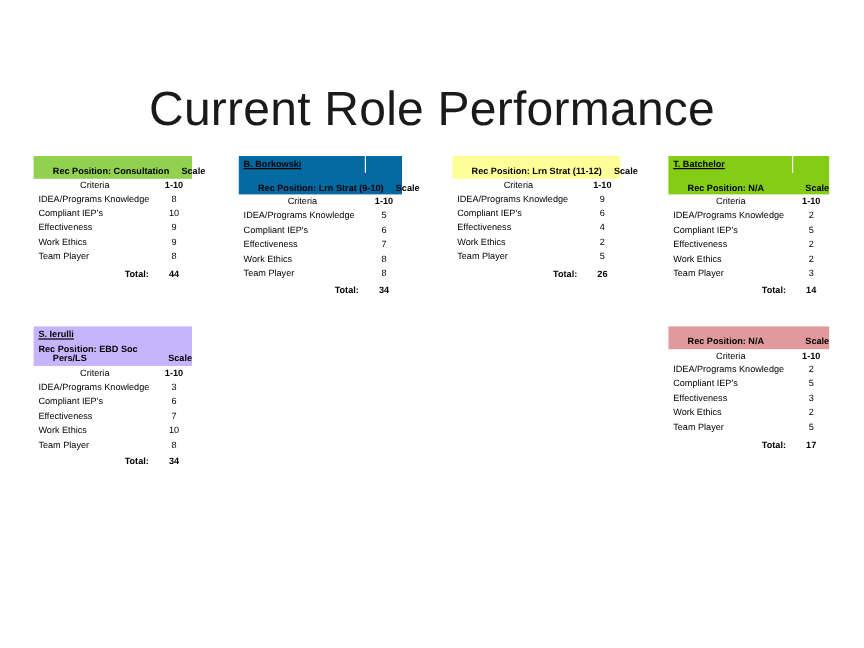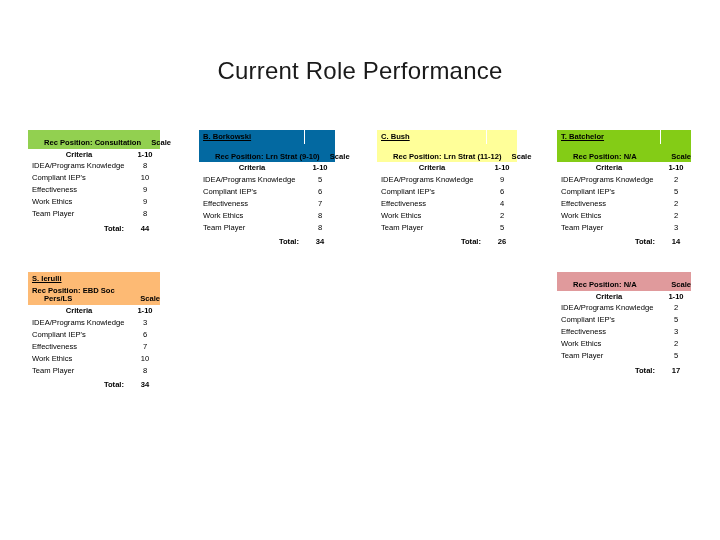--- a/index.html
+++ b/index.html
@@ -15,21 +15,21 @@
     overflow: hidden;
     position: relative;
   }
 
   #slide-title {
     position: absolute;
     left: 0;
     top: 42px;
     width: 720px;
     text-align: center;
-    font-size: 24px;
+    font-size: 40px;
     font-weight: 400;
     color: #1a1a1a;
     letter-spacing: 0.2px;
     line-height: 1.1;
   }
 
   .scorecard {
     position: absolute;
     font-size: 7.6px;
     line-height: 1;
@@ -82,21 +82,21 @@
 
   
   .sc-criteria-row {
     display: flex;
     align-items: center;
     padding: 2px 0 2px 0;
   }
   .sc-criteria-label {
     flex: 1 1 auto;
     text-align: center;
-    font-weight: bold;
+    font-weight: normal;
   }
   .sc-criteria-scale {
     flex: 0 0 30px;
     text-align: center;
     font-weight: bold;
   }
 
   
   .sc-body {
   }
@@ -214,24 +214,20 @@
           <div class="sc-row-value">8</div>
         </div>
         <div class="sc-total-row">
           <div class="sc-total-label">Total:</div>
           <div class="sc-total-value">34</div>
         </div>
       </div>
     </div>
     <div class="scorecard" style="left: 377px; top: 130px; width: 140px;">
       <div class="sc-head" style="background: rgb(255, 255, 153);">
-        <div class="sc-name-row">
-          <div class="sc-name">C. Bush</div>
-          <div class="sc-name-gap"></div>
-        </div>
         <div class="sc-spacer"></div>
         <div class="sc-pos-row">
           <div class="sc-pos">Rec Position: Lrn Strat (11-12)</div>
           <div class="sc-scale">Scale</div>
         </div>
       </div>
       <div class="sc-criteria-row">
         <div class="sc-criteria-label">Criteria</div>
         <div class="sc-criteria-scale">1-10</div>
       </div>
@@ -299,21 +295,21 @@
           <div class="sc-row-label">Team Player</div>
           <div class="sc-row-value">3</div>
         </div>
         <div class="sc-total-row">
           <div class="sc-total-label">Total:</div>
           <div class="sc-total-value">14</div>
         </div>
       </div>
     </div>
     <div class="scorecard" style="left: 28px; top: 272px; width: 132px;">
-      <div class="sc-head wrap" style="background: #fdba74;">
+      <div class="sc-head wrap" style="background: #c4b5fd;">
         <div class="sc-name-row">
           <div class="sc-name">S. Ierulli</div>
         </div>
         <div class="sc-pos-line1">Rec Position: EBD Soc</div>
         <div class="sc-pos-row">
           <div class="sc-pos">Pers/LS</div>
           <div class="sc-scale">Scale</div>
         </div>
       </div>
       <div class="sc-criteria-row">

